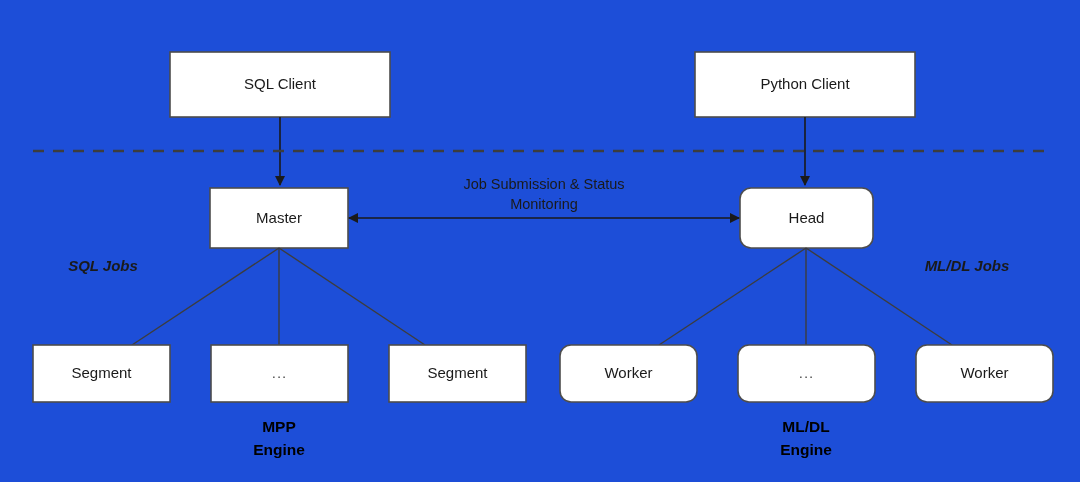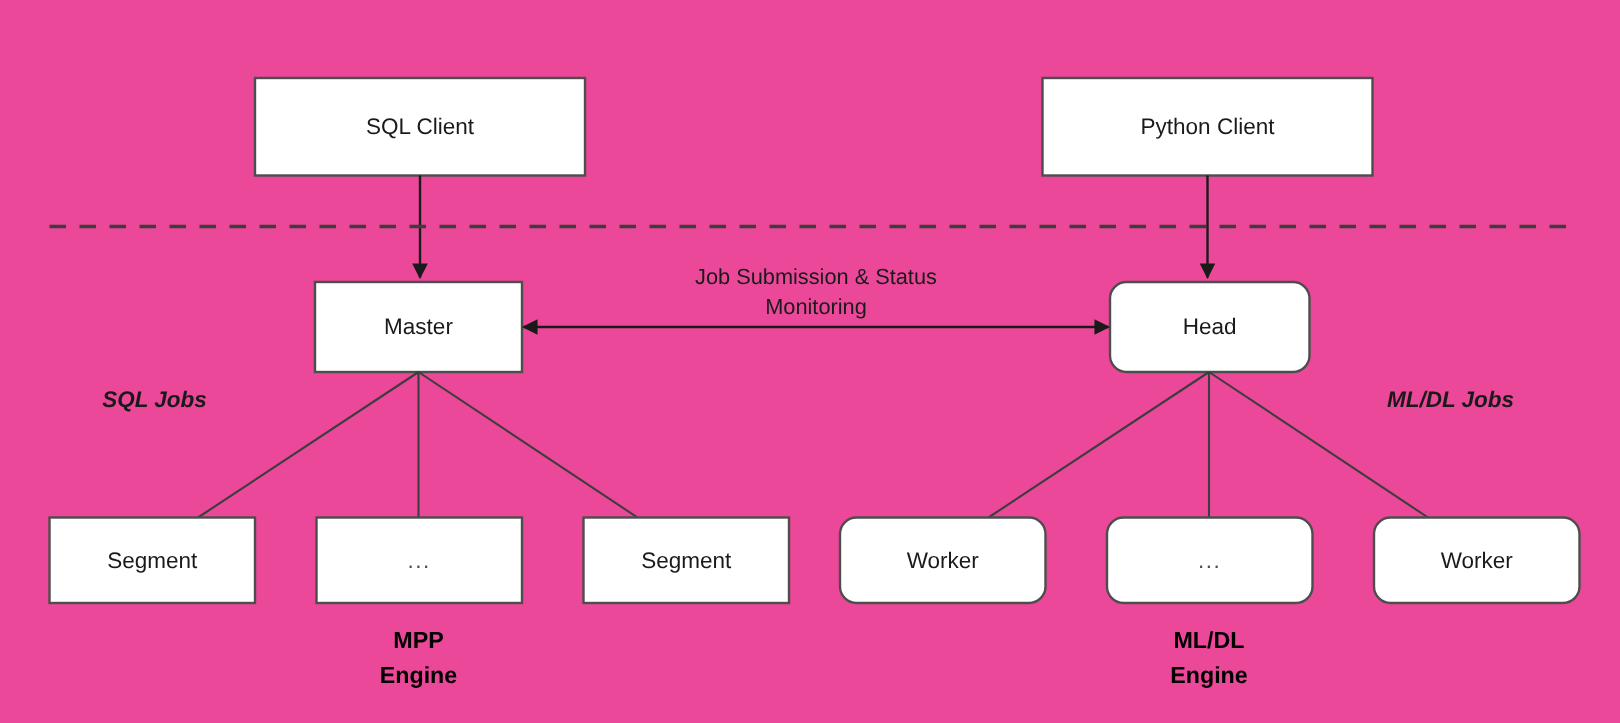--- a/index.html
+++ b/index.html
@@ -11,21 +11,21 @@
   body {
     width: 1080px;
     height: 482px;
     overflow: hidden;
     font-family: "Liberation Sans", sans-serif;
   }
   #diagram-root {
     position: relative;
     width: 1080px;
     height: 482px;
-    background: #ec4899;
+    background: #1d4ed8;
   }
   svg#arch-diagram {
     display: block;
     width: 1080px;
     height: 482px;
   }
   .node-box {
     fill: #ffffff;
     stroke: #4d4d4d;
     stroke-width: 1.6;

